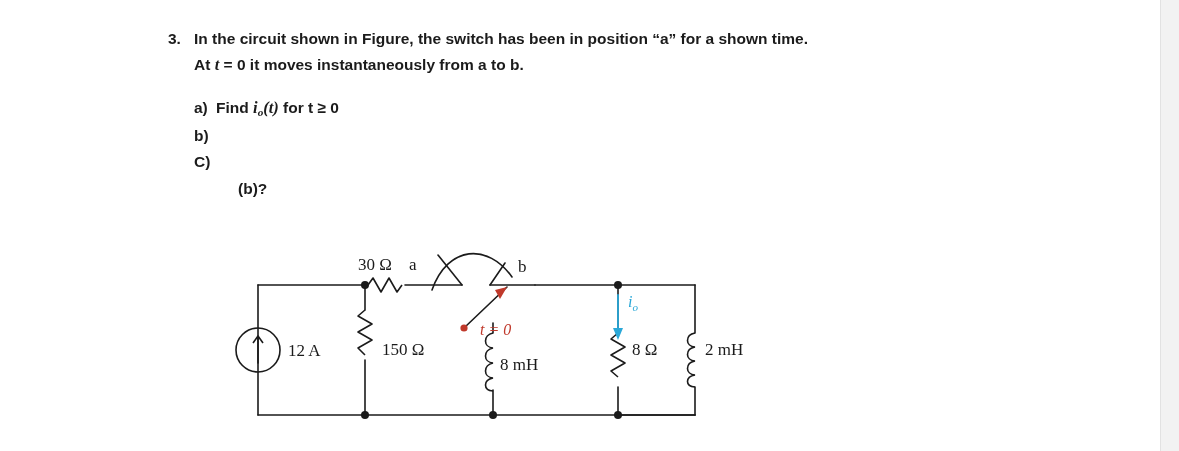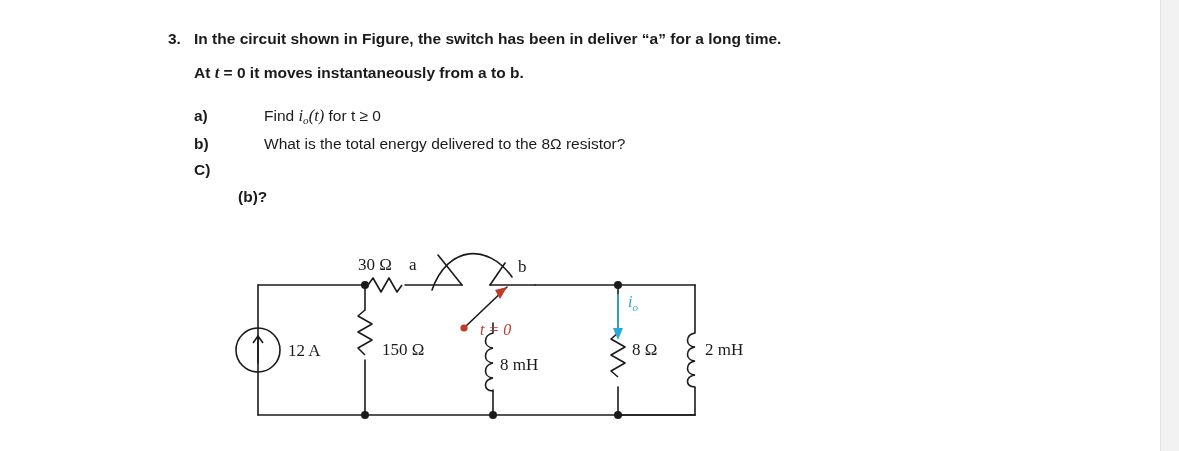--- a/index.html
+++ b/index.html
@@ -46,43 +46,42 @@
     font-size: 15.5px;
     font-weight: 700;
     line-height: 1.45;
   }
   .prob-stem {
     font-size: 15.5px;
     line-height: 1.45;
     font-weight: 600;
   }
   .stem-line2 {
-    margin-top: 11px;
+    margin-top: 3px;
   }
   .parts {
     margin-top: 19px;
     margin-left: 26px;
   }
   .part {
     display: flex;
     align-items: flex-start;
     margin-bottom: 3px;
   }
   .part-label {
     width: 22px;
     flex: none;
     font-size: 15.5px;
     font-weight: 700;
     line-height: 1.5;
   }
   .part-text {
     font-size: 15.5px;
-    font-weight: 400;
+    font-weight: 700;
     line-height: 1.5;
-    margin-left: 48px;
   }
   .part-text-cont {
     margin-left: 44px;
     font-size: 15.5px;
     font-weight: 600;
     line-height: 1.5;
   }
   .ital {
     font-family: "Liberation Serif", serif;
     font-style: italic;
@@ -126,35 +125,34 @@
 
 <div class="page">
 
   <div class="right-gutter"></div>
 
   <div class="problem">
 
     <div class="prob-row">
       <div class="prob-num">3.</div>
       <div>
-        <div class="prob-stem">In the circuit shown in Figure, the switch has been in deliver “a” for a long time.</div>
+        <div class="prob-stem">In the circuit shown in Figure, the switch has been in position “a” for a shown time.</div>
         <div class="prob-stem stem-line2"><span>At </span><span class="ital">t</span><span> = 0 it moves instantaneously from a to b.</span></div>
       </div>
     </div>
 
     <div class="parts">
 
       <div class="part">
         <div class="part-label">a)</div>
         <div class="part-text"><span>Find </span><span class="ital">i</span><span class="ital sub">o</span><span class="ital">(t)</span><span> for t ≥ 0</span></div>
       </div>
 
       <div class="part">
         <div class="part-label">b)</div>
-        <div class="part-text">What is the total energy delivered to the 8Ω resistor?</div>
       </div>
 
       <div class="part">
         <div class="part-label">C)</div>
       </div>
       <div class="part-text-cont">(b)?</div>
 
     </div>
   </div>
 

